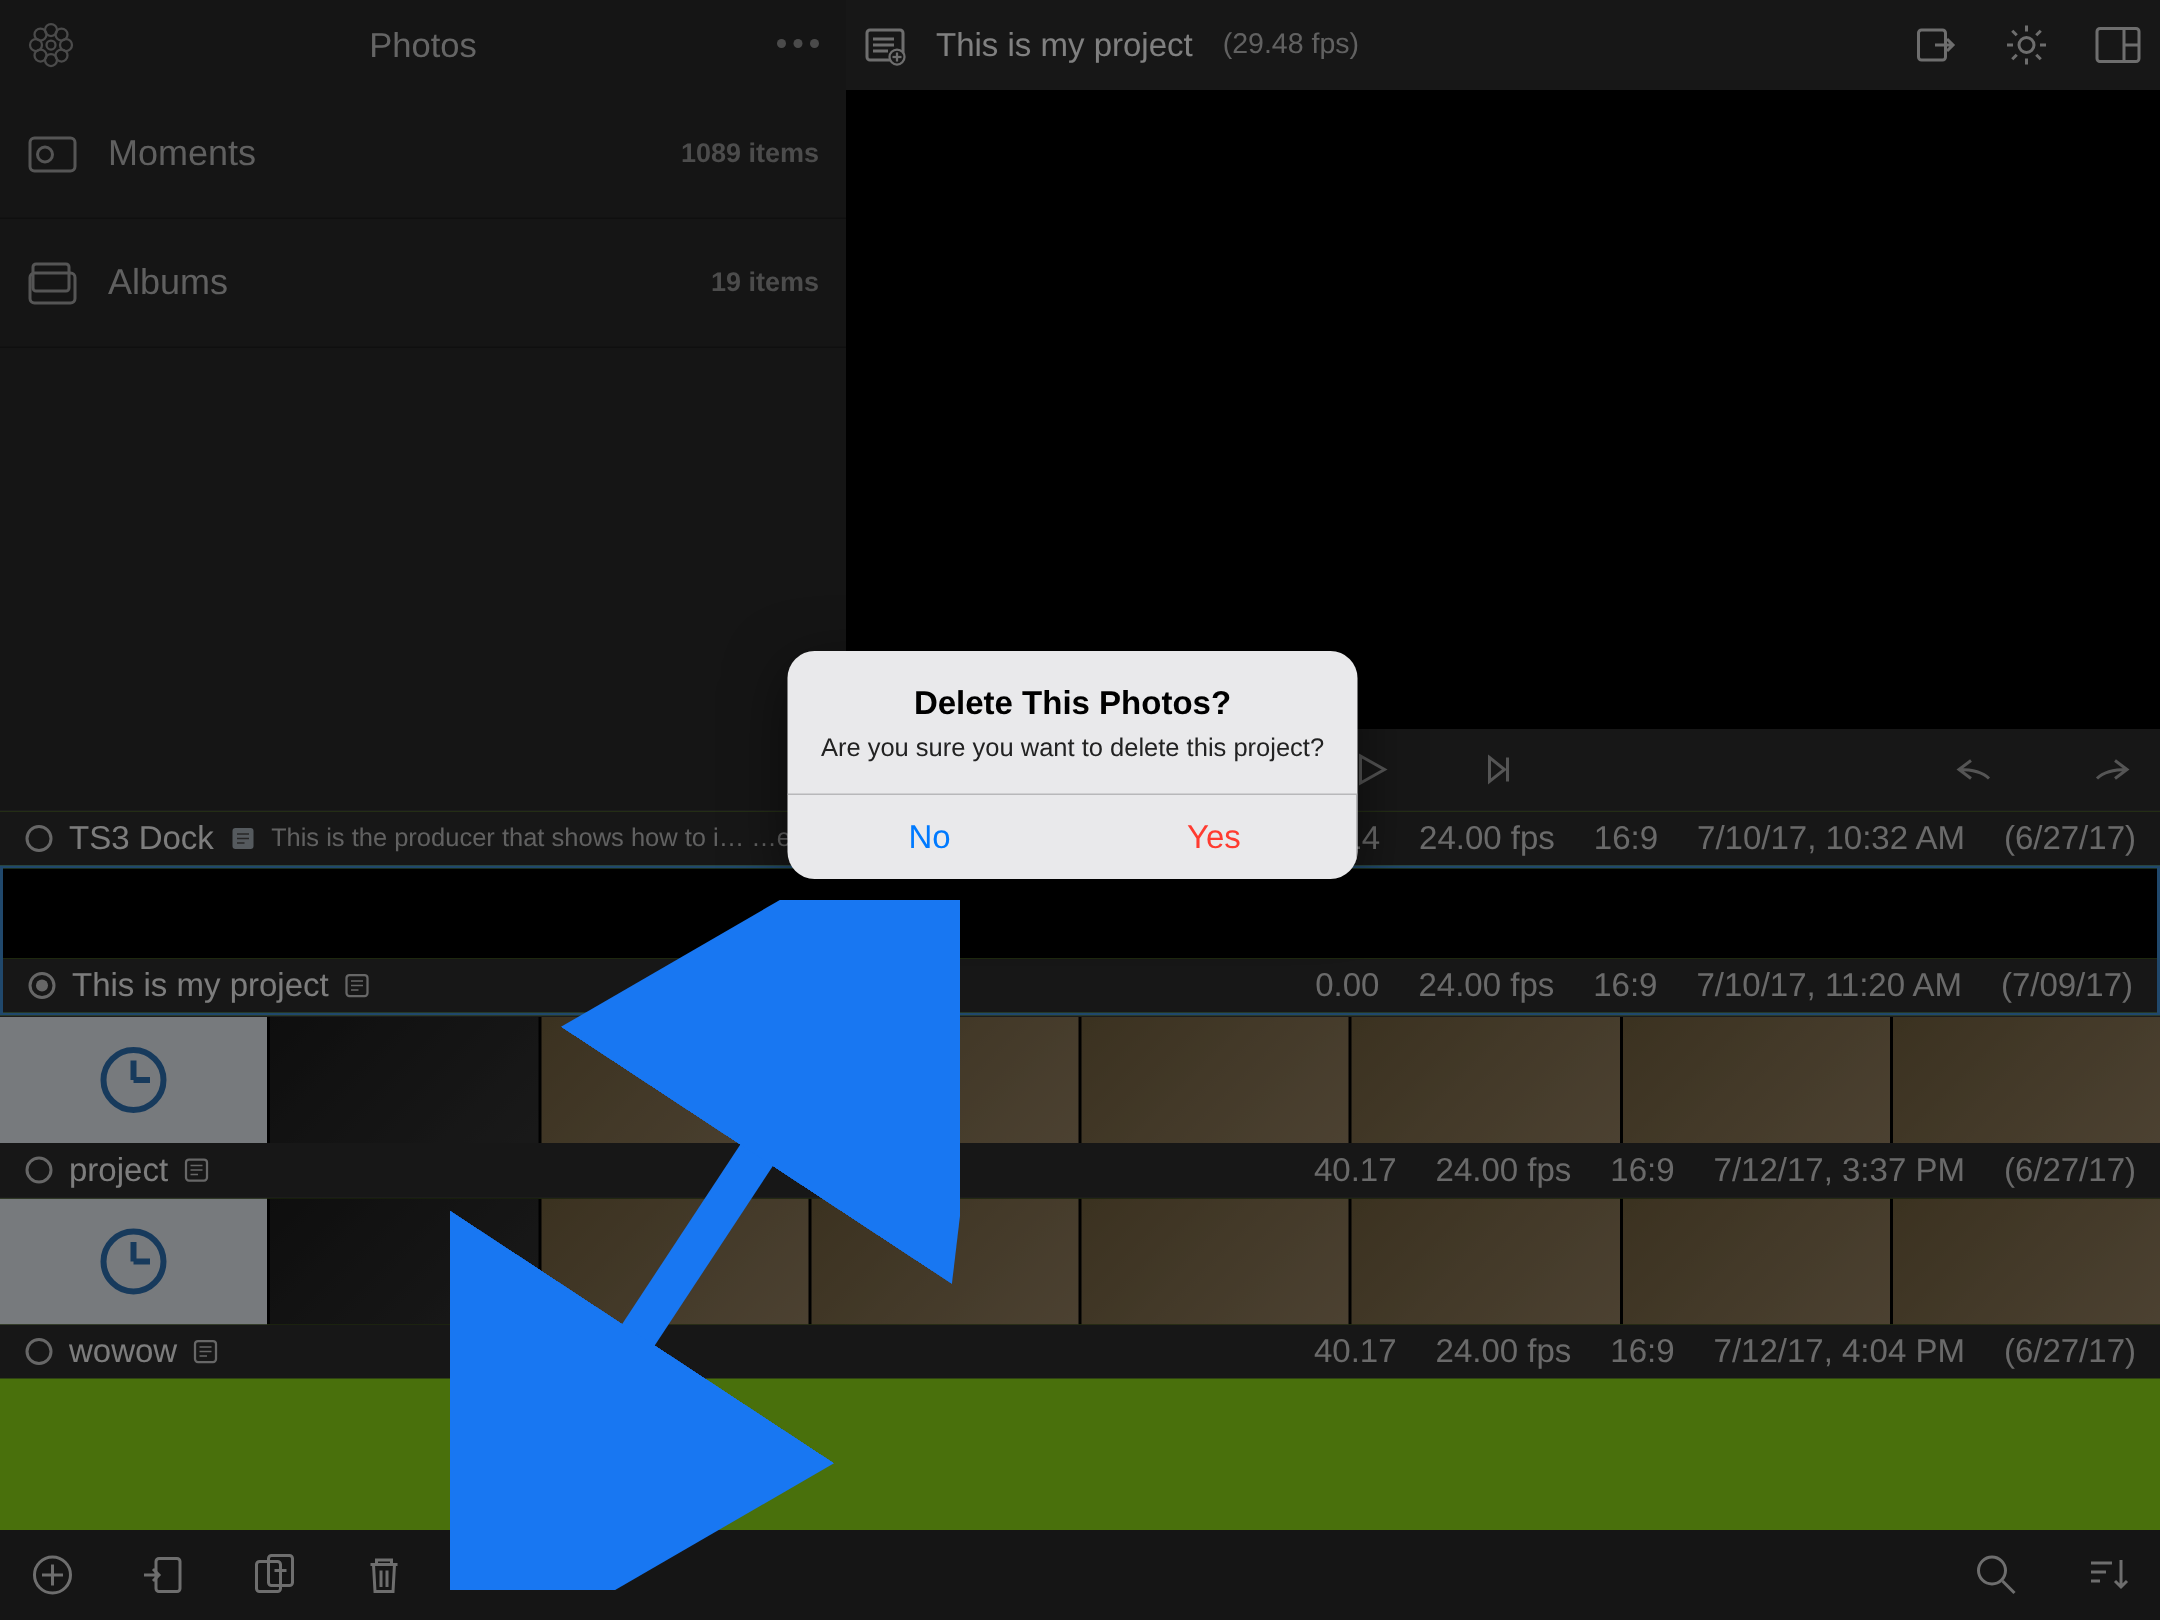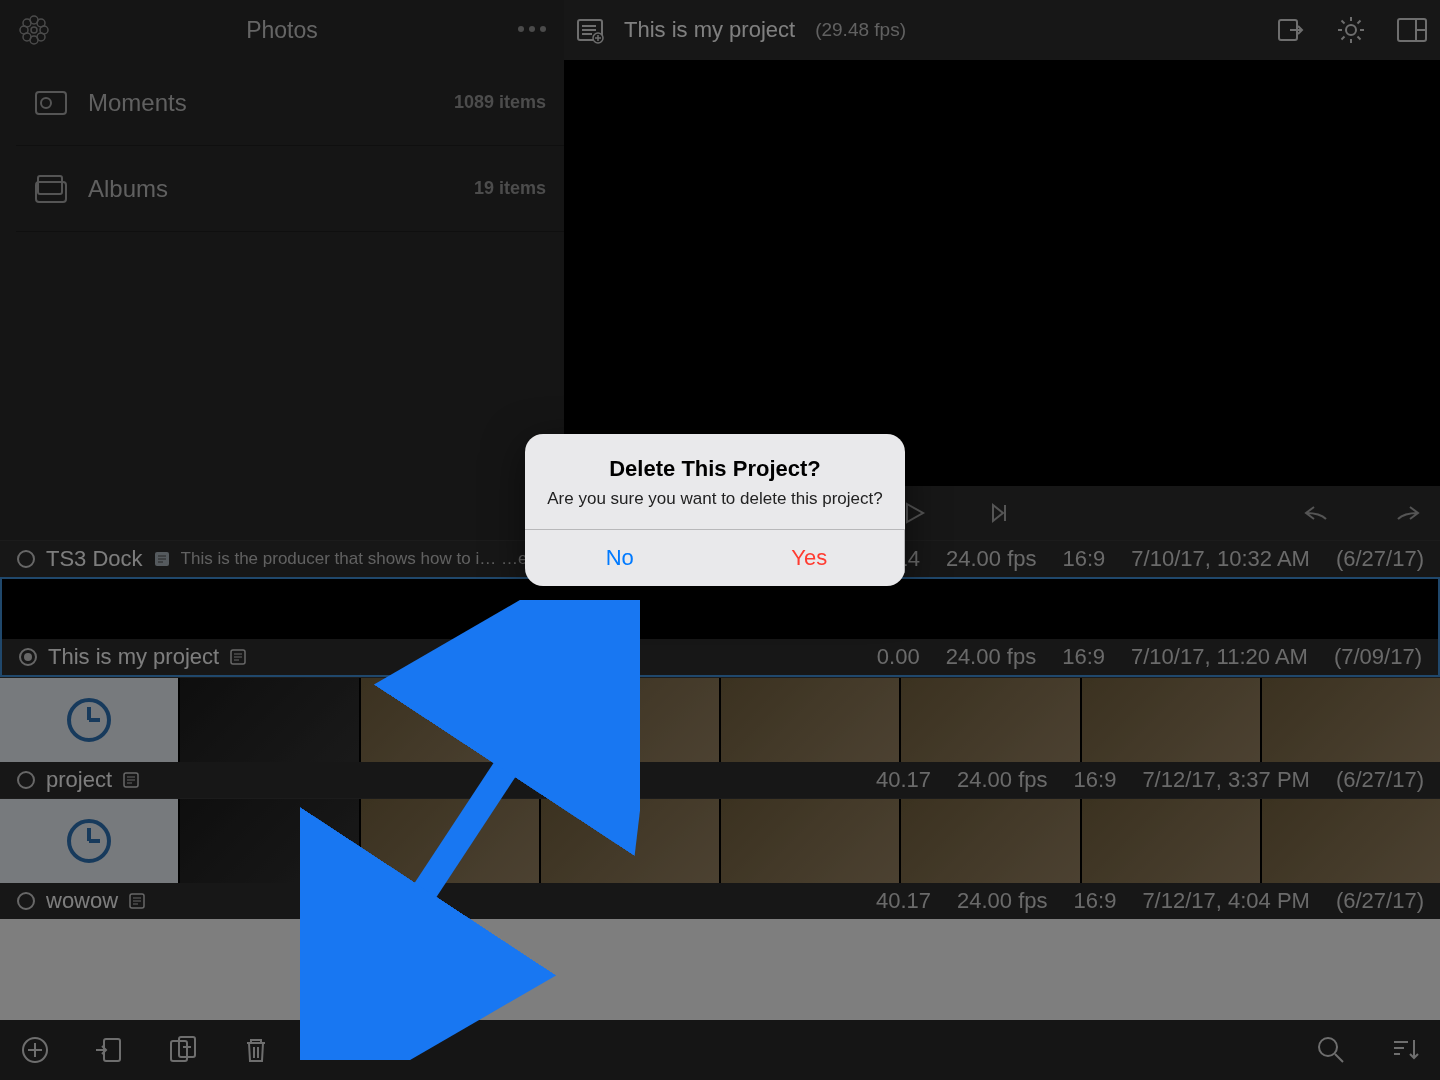--- a/index.html
+++ b/index.html
@@ -5,31 +5,31 @@
 * { margin:0; padding:0; box-sizing:border-box; font-family:-apple-system,Helvetica,Arial,sans-serif; }
 html,body { width:1440px; height:1080px; background:#1e1e1e; color:#c8c8c8; overflow:hidden; position:relative; }
 .app { display:flex; flex-direction:column; width:100%; height:100%; }
 
 
 .top { display:flex; height:540px; }
 .sidebar { width:564px; background:#262626; display:flex; flex-direction:column; }
 .sidebar-header { height:60px; display:flex; align-items:center; justify-content:center; position:relative; color:#b8b8b8; font-size:23px; }
 .sidebar-header .flower { position:absolute; left:16px; top:12px; }
 .sidebar-header .dots { position:absolute; right:16px; top:24px; }
-.sidebar-item { height:86px; display:flex; align-items:center; padding:0 18px; color:#aeaeae; font-size:24px; gap:20px; border-bottom:1px solid #1c1c1c;margin-left:16px; }
+.sidebar-item { height:86px; display:flex; align-items:center; padding:0 18px; color:#aeaeae; font-size:24px; gap:20px; border-bottom:1px solid #1c1c1c; }
 .sidebar-item .count { margin-left:auto; font-size:18px; color:#8a8a8a;font-weight:bold; }
 
 .main { flex:1; display:flex; flex-direction:column; background:#2a2a2a; }
 .main-header { height:60px; display:flex; align-items:center; padding:0 12px; gap:20px; color:#cfcfcf; font-size:22px; }
 .main-header .right-icons { margin-left:auto; display:flex; gap:30px; }
 .preview { flex:1; background:#000; }
 .transport { height:54px; display:flex; align-items:center; justify-content:center; gap:60px; background:#2a2a2a; padding:0 20px; }
 
 
-.projects { flex:1; display:flex; flex-direction:column; background:#e5e5e5; overflow:hidden; }
+.projects { flex:1; display:flex; flex-direction:column; background:#84cc16; overflow:hidden; }
 .project-row { position:relative; display:flex; flex-direction:column; border-top:1px solid #333; }
 .project-row.sel { border:2px solid #3a82c4; }
 .row-info { height:36px; display:flex; align-items:center; padding:0 16px; gap:10px; font-size:22px; background:#2a2a2a; }
 .row-info .meta { margin-left:auto; display:flex; gap:26px; font-size:22px; color:#c0c0c0; }
 .row-info .desc { font-size:17px; color:#b0b0b0; overflow:hidden; text-overflow:ellipsis; white-space:nowrap; max-width:760px; }
 .thumbs { height:84px; background:#000; display:flex; gap:2px; overflow:hidden; }
 .thumb { flex:1; background:linear-gradient(135deg,#6b5a3a,#8a775a); position:relative; }
 .thumb.clock { background:#d8dde3; display:flex; align-items:center; justify-content:center; }
 .thumb.dark { background:linear-gradient(135deg,#1a1a1a,#2e2e2e); }
 .empty-strip { height:60px; background:#000; }
@@ -375,21 +375,21 @@
             <line x1="4" y1="18" x2="10" y2="18" stroke="#c8c8c8" stroke-width="2"></line>
             <path d="M24 4 L24 22 M20 18 L24 22 L28 18" fill="none" stroke="#c8c8c8" stroke-width="2"></path>
           </svg>
         </span>
     </div>
   </div>
 </div>
 
 <div class="dialog">
   <div class="dialog-body">
-    <div class="dialog-title">Delete This Project?</div>
+    <div class="dialog-title">Delete This Photos?</div>
     <div class="dialog-msg">Are you sure you want to delete this project?</div>
   </div>
   <div class="dialog-btns">
     <div class="dialog-btn">No</div>
     <div class="dialog-btn danger">Yes</div>
   </div>
 </div>
 
 <svg class="arrow-ov" style="left:300px; top:600px" width="340" height="460" viewBox="0 0 340 460">
   <defs>

